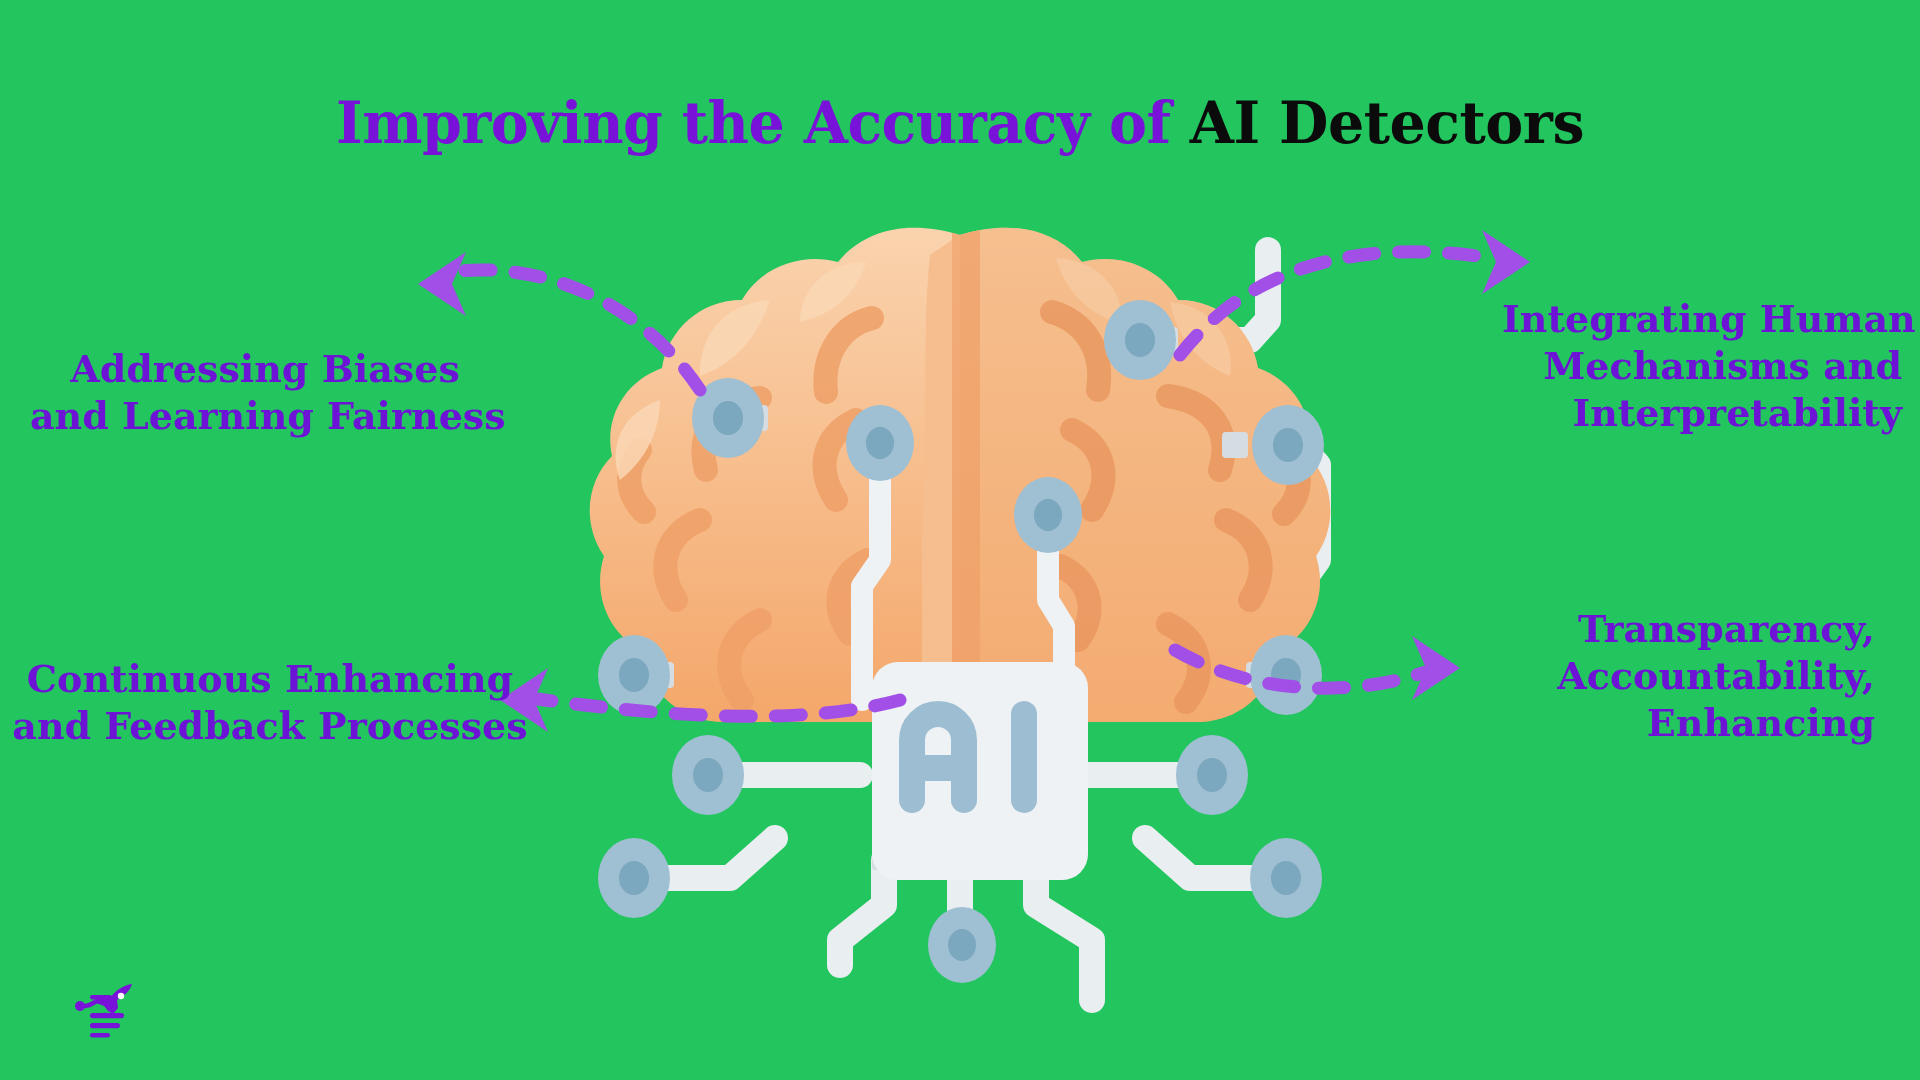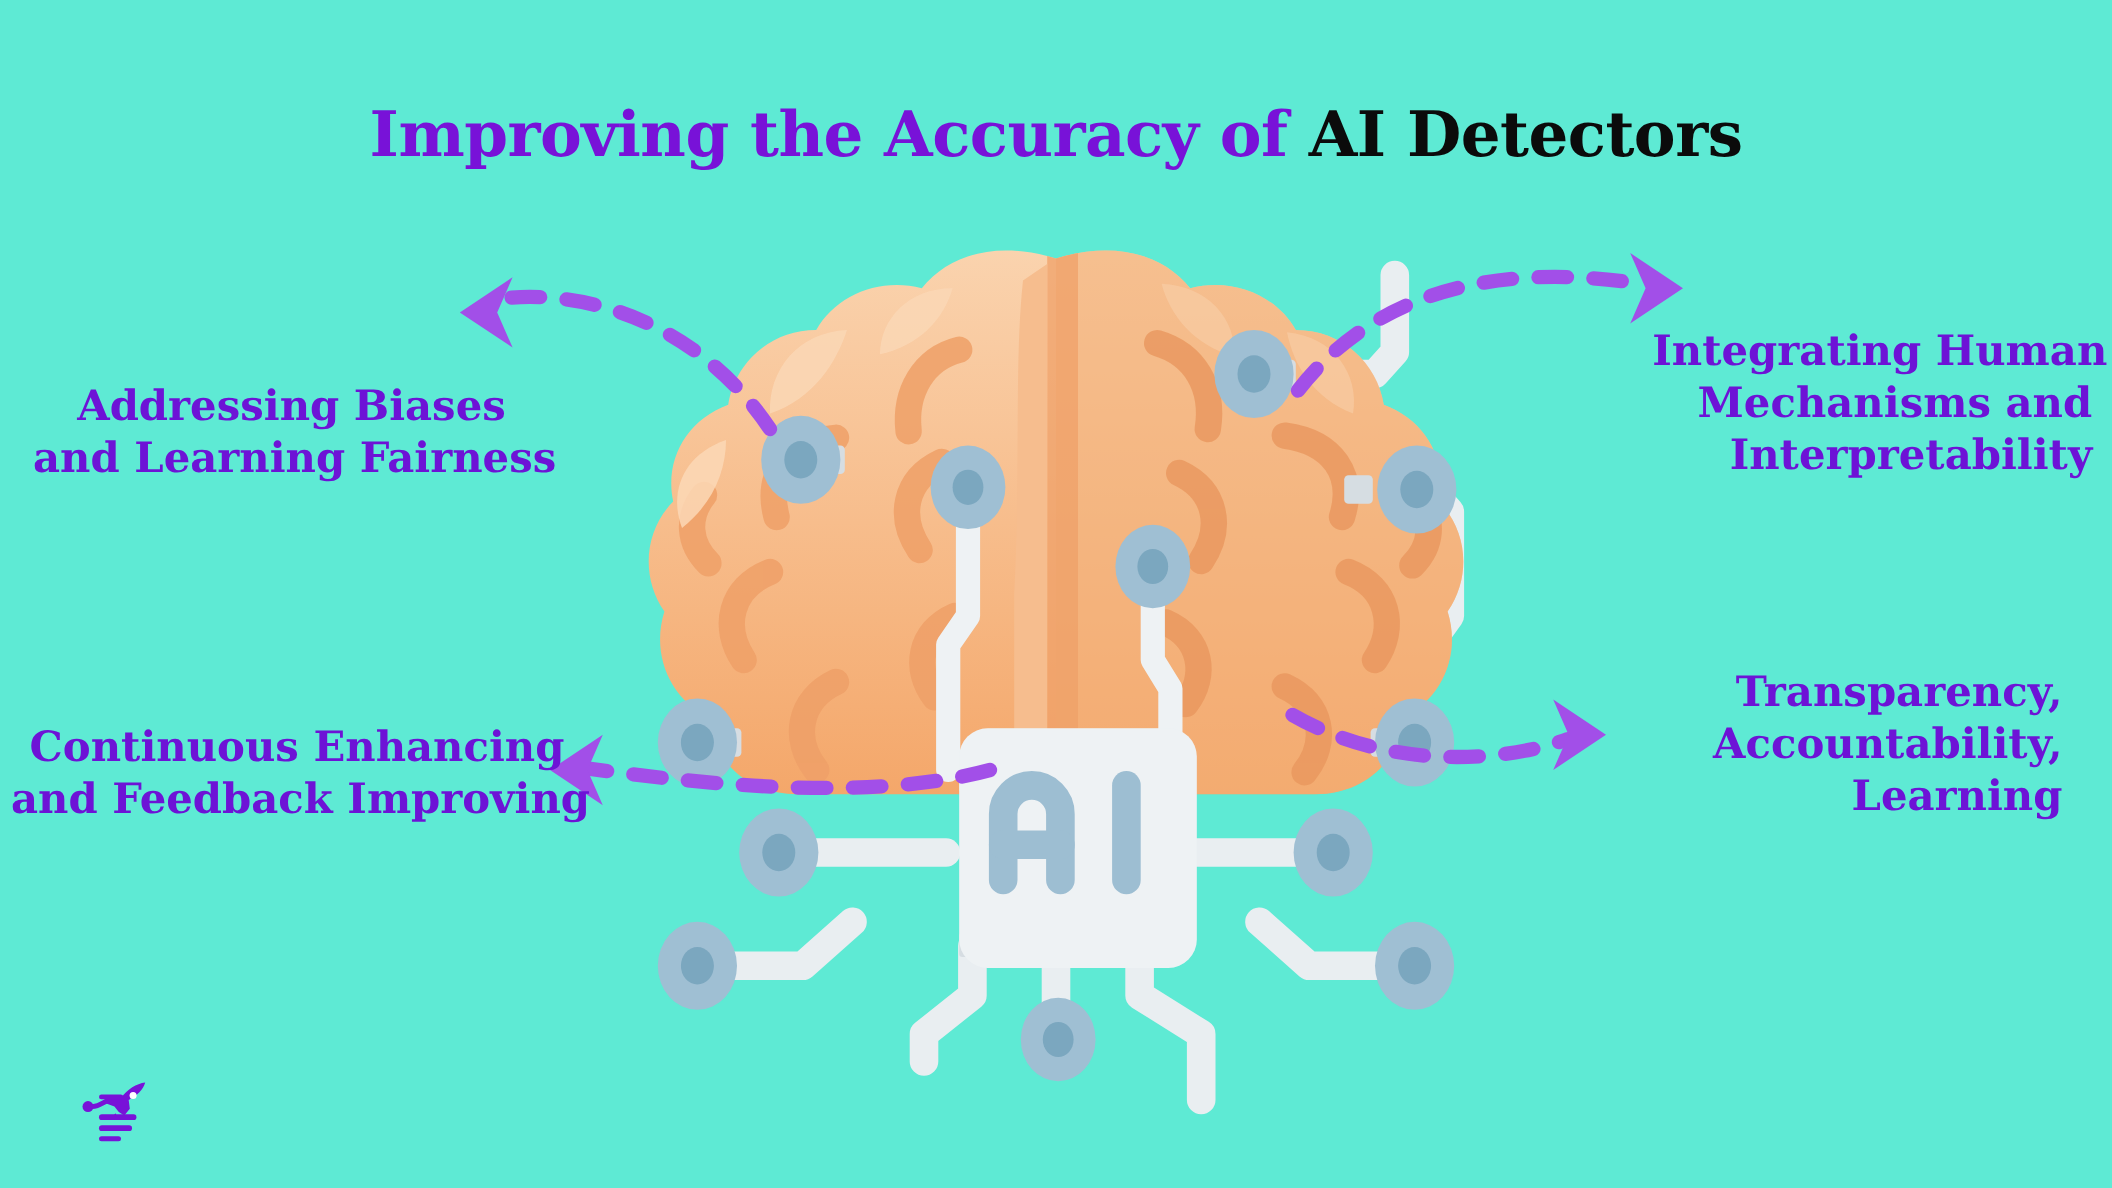--- a/index.html
+++ b/index.html
@@ -12,21 +12,21 @@
     height: 1080px;
     overflow: hidden;
     font-family: "DejaVu Serif", serif;
     position: relative;
   }
   #stage {
     position: absolute;
     left: 0; top: 0;
     width: 1920px;
     height: 1080px;
-    background: #5eead4;
+    background: #22c55e;
   }
 
   
   #title {
     position: absolute;
     left: 0;
     top: 92px;
     width: 1920px;
     text-align: center;
     font-family: "DejaVu Serif", "Liberation Serif", serif;
@@ -295,33 +295,33 @@
     <span class="p1">Improving the Accuracy of </span><span class="p2">AI Detectors</span>
   </div>
 
   <div class="callout" id="cal-tl">
     <span class="ln">Addressing Biases</span>
     <span class="ln">and Learning Fairness</span>
   </div>
 
   <div class="callout" id="cal-bl">
     <span class="ln">Continuous Enhancing</span>
-    <span class="ln">and Feedback Improving</span>
+    <span class="ln">and Feedback Processes</span>
   </div>
 
   <div class="callout" id="cal-tr">
     <span class="ln">Integrating Human</span>
     <span class="ln">Mechanisms and</span>
     <span class="ln">Interpretability</span>
   </div>
 
   <div class="callout" id="cal-br">
     <span class="ln">Transparency,</span>
     <span class="ln">Accountability,</span>
-    <span class="ln">Learning</span>
+    <span class="ln">Enhancing</span>
   </div>
 
   <svg id="logo" viewBox="0 0 76 62">
     <g fill="#7812d8">
 
       <path d="M60 6 C 52 7, 44 12, 38 20 L 30 19 L 24 25 L 32 28 L 36 33 L 41 36 L 46 30 L 45 22
                C 53 17, 58 13, 60 6 Z"></path>
       <circle cx="49" cy="18" r="3.2" fill="#ffffff"></circle>
 
       <path d="M33 34 L 28 40 L 35 39 Z"></path>

